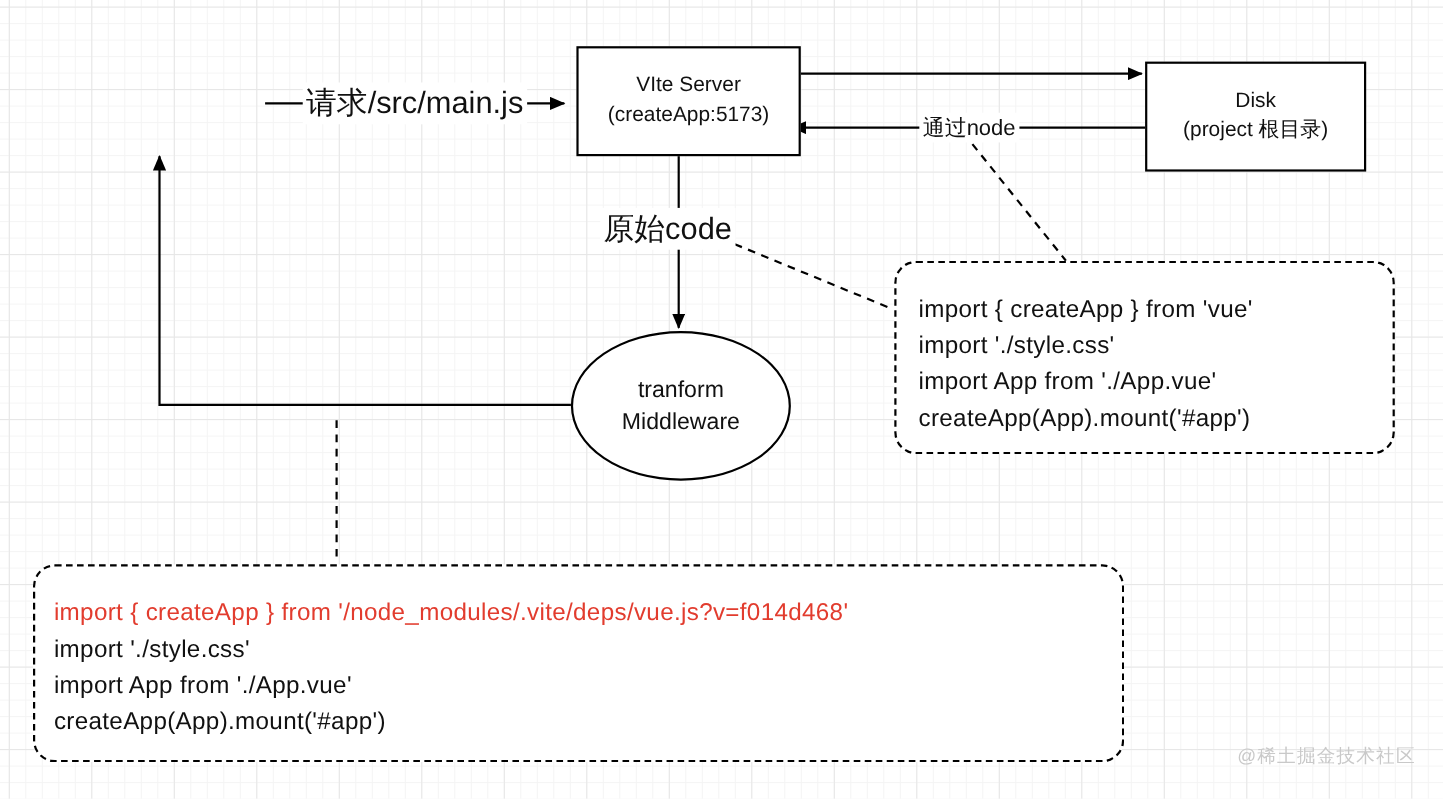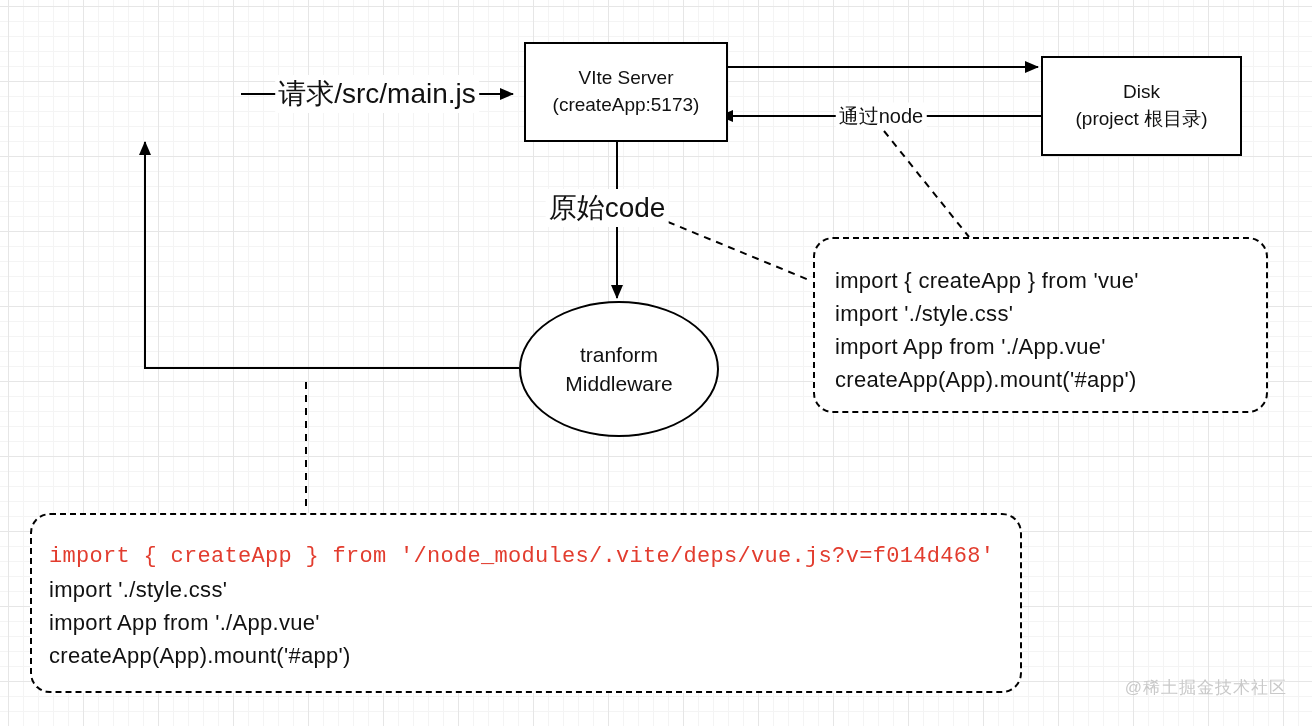--- a/index.html
+++ b/index.html
@@ -101,21 +101,21 @@
   <div class="edge-label big" style="left:595px;top:208px;margin-left:12px;">原始code</div>
 
   <div class="codebox" id="codebox-source" style="left:813px;top:237px;width:455px;height:176px;">
     <div class="code-line">import { createApp } from 'vue'</div>
     <div class="code-line">import './style.css'</div>
     <div class="code-line">import App from './App.vue'</div>
     <div class="code-line">createApp(App).mount('#app')</div>
   </div>
 
   <div class="codebox" id="codebox-transformed" style="left:30px;top:513px;width:992px;height:180px;">
-    <div class="code-line" style="color: rgb(226, 60, 46); font-family: Liberation Mono, monospace;">import { createApp } from '/node_modules/.vite/deps/vue.js?v=f014d468'</div>
+    <div class="code-line" style="color: rgb(226, 60, 46);">import { createApp } from '/node_modules/.vite/deps/vue.js?v=f014d468'</div>
     <div class="code-line">import './style.css'</div>
     <div class="code-line">import App from './App.vue'</div>
     <div class="code-line">createApp(App).mount('#app')</div>
   </div>
 
   <div class="watermark" style="right: 25px; top: 676px; position: absolute; color: rgb(201, 201, 201);">@稀土掘金技术社区</div>
 
 </div>
 
 </body></html>

